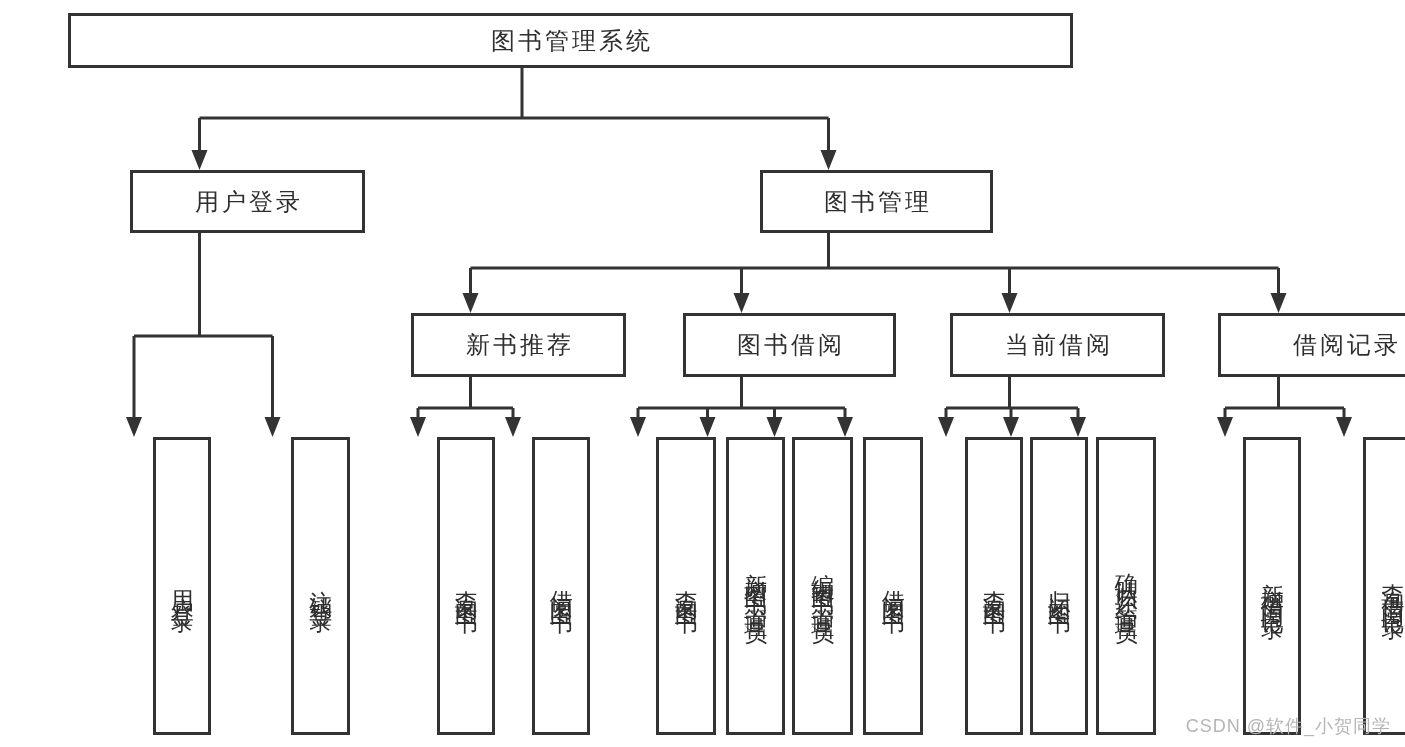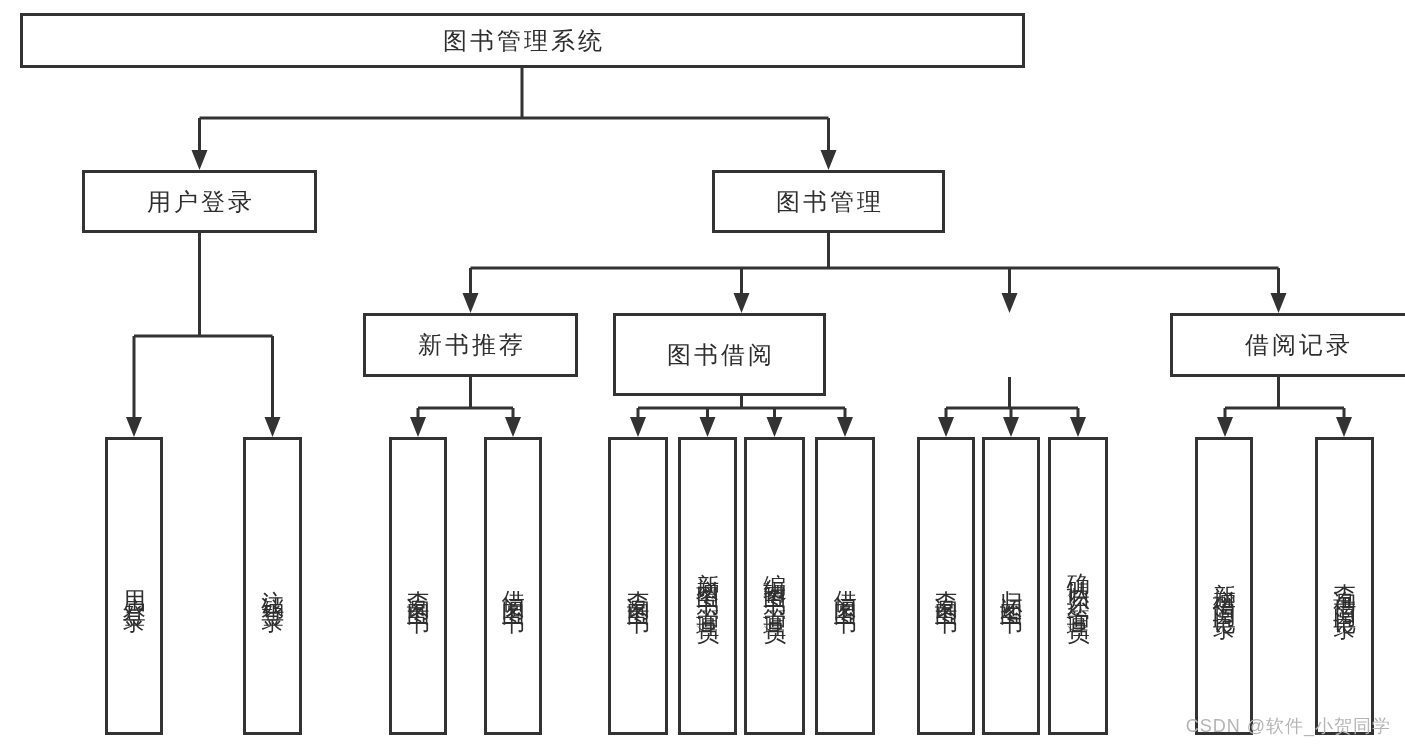--- a/index.html
+++ b/index.html
@@ -20,20 +20,21 @@
     background: var(--background);
   }
   .connectors { position: absolute; left: 0; top: 0; width: 1405px; height: 747px; }
   .cline { stroke: var(--line-color); stroke-width: 3; fill: none; }
   .carrow { fill: var(--line-color); stroke: none; }
   .box {
     position: absolute; background: #ffffff;
     border: 3px solid var(--box-border);
     display: flex; align-items: center; justify-content: center;
     color: var(--text-color);
+    margin-left: 48px;
   }
   .box.h { font-size: 24px; letter-spacing: 3px; text-indent: 3px; white-space: nowrap; }
   .vtext {
     writing-mode: vertical-lr; text-orientation: mixed;
     font-size: 23px; letter-spacing: 7px; line-height: 1.1;
     white-space: nowrap;
   }
   .watermark {
     position: absolute; right: 14px; top: 714px;
     color: var(--watermark-color); font-size: 18px; letter-spacing: 1px;
@@ -90,22 +91,25 @@
   <div class="box h" style="left:82px; top:170px; width:235px; height:63px;">
     <span>用户登录</span>
   </div>
   <div class="box h" style="left:712px; top:170px; width:233px; height:63px;">
     <span>图书管理</span>
   </div>
 
   <div class="box h" style="left:363px; top:313px; width:215px; height:64px;">
     <span>新书推荐</span>
   </div>
-  <div class="box h" style="left:613px; top:313px; width:213px; height:83px;justify-content:center;">
+  <div class="box h" style="left:635px; top:313px; width:213px; height:64px;justify-content:center;">
     <span>图书借阅</span>
+  </div>
+  <div class="box h" style="left:902px; top:313px; width:215px; height:64px;">
+    <span>当前借阅</span>
   </div>
   <div class="box h" style="left:1170px; top:313px; width:255px; height:64px;">
     <span>借阅记录</span>
   </div>
 
   <div class="box v" style="left:105px; top:437px; width:58px; height:298px;">
     <span class="vtext">用户登录</span>
   </div>
   <div class="box v" style="left:243px; top:437px; width:59px; height:298px;">
     <span class="vtext">注销登录</span>

